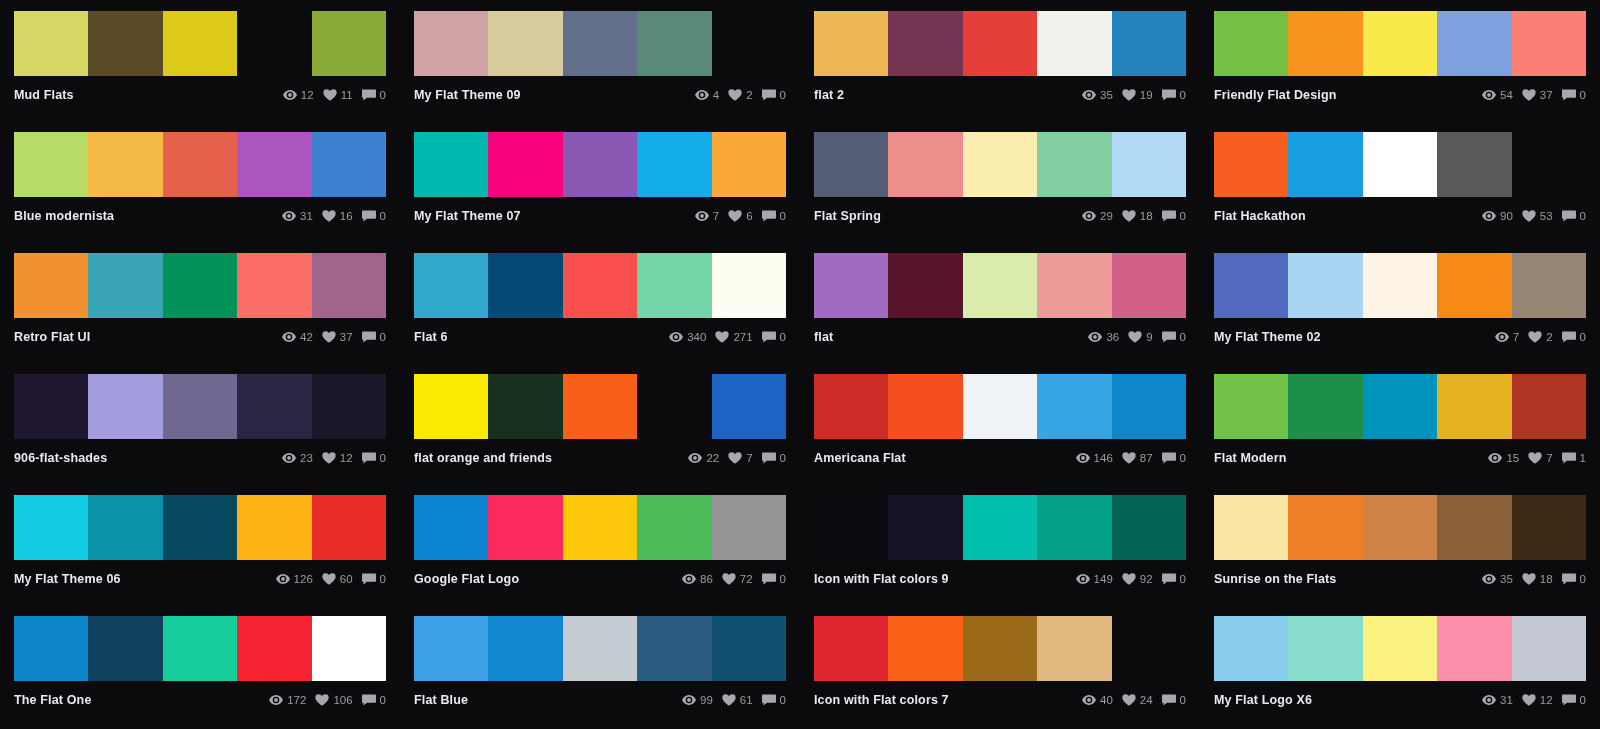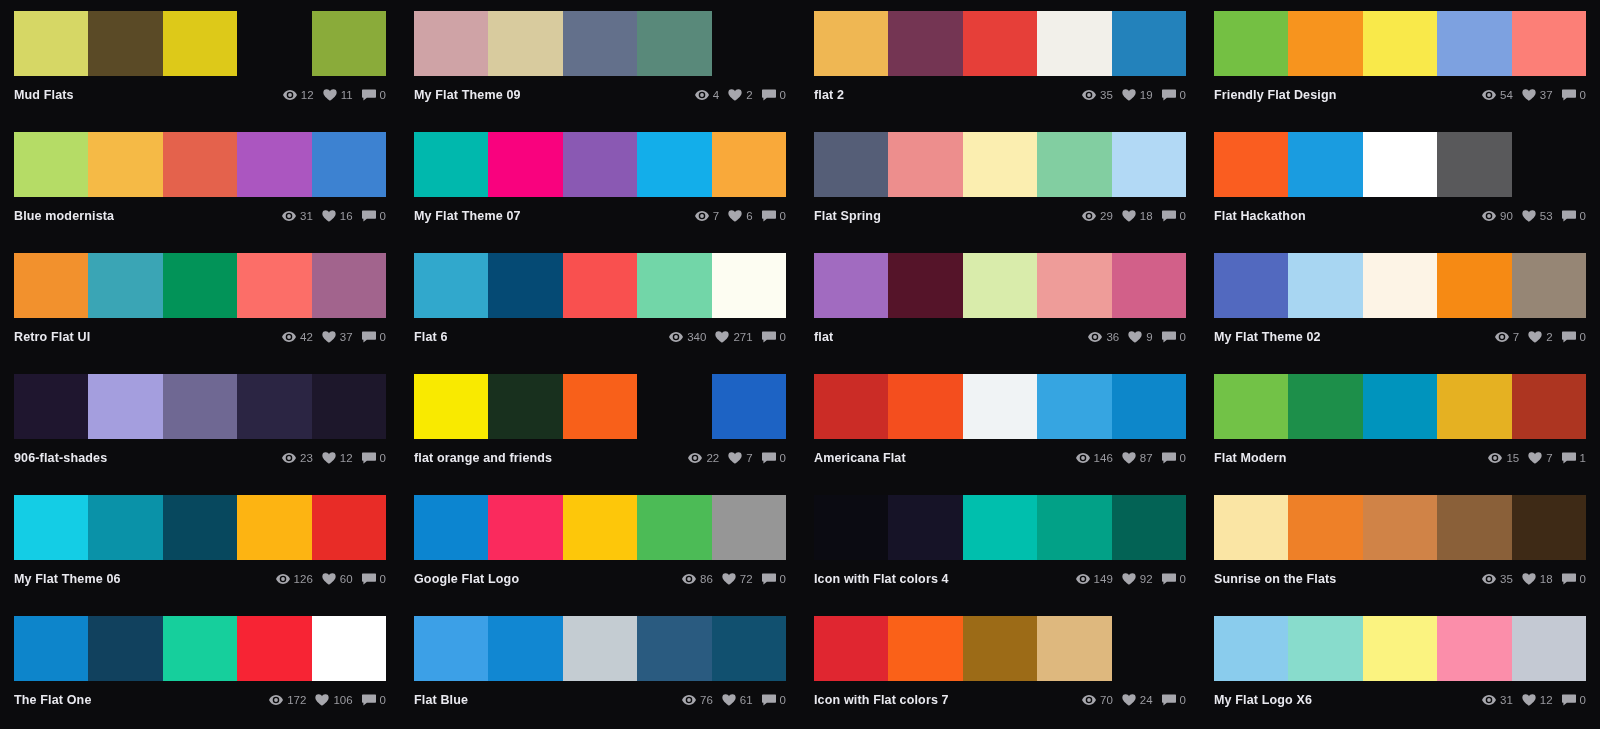--- a/index.html
+++ b/index.html
@@ -796,21 +796,21 @@
   </div>
     <div class="palette-card">
     <div class="swatch-strip">
         <div class="swatch" style="background: rgb(11, 11, 18);"></div>
         <div class="swatch" style="background: rgb(22, 19, 39);"></div>
         <div class="swatch" style="background: rgb(0, 191, 173);"></div>
         <div class="swatch" style="background: rgb(2, 161, 135);"></div>
         <div class="swatch" style="background: rgb(3, 99, 85);"></div>
       </div>
     <div class="card-footer">
-      <div class="palette-title">Icon with Flat colors 4</div>
+      <div class="palette-title">Icon with Flat colors 9</div>
       <div class="stats">
         <div class="stat">
           <span class="icon">
             <svg viewBox="0 0 20 14" aria-hidden="true">
                 <path d="M10 0C5.2 0 1.6 3.3 0 7c1.6 3.7 5.2 7 10 7s8.4-3.3 10-7c-1.6-3.7-5.2-7-10-7zm0 11.7A4.7 4.7 0 1 1 10 2.3a4.7 4.7 0 0 1 0 9.4zm0-7.4a2.7 2.7 0 1 0 0 5.4 2.7 2.7 0 0 0 0-5.4z"></path>
               </svg>
           </span>
           <span class="count">149</span>
         </div>
         <div class="stat">
@@ -918,21 +918,21 @@
       </div>
     <div class="card-footer">
       <div class="palette-title">Flat Blue</div>
       <div class="stats">
         <div class="stat">
           <span class="icon">
             <svg viewBox="0 0 20 14" aria-hidden="true">
                 <path d="M10 0C5.2 0 1.6 3.3 0 7c1.6 3.7 5.2 7 10 7s8.4-3.3 10-7c-1.6-3.7-5.2-7-10-7zm0 11.7A4.7 4.7 0 1 1 10 2.3a4.7 4.7 0 0 1 0 9.4zm0-7.4a2.7 2.7 0 1 0 0 5.4 2.7 2.7 0 0 0 0-5.4z"></path>
               </svg>
           </span>
-          <span class="count">76</span>
+          <span class="count">99</span>
         </div>
         <div class="stat">
           <span class="icon">
             <svg viewBox="0 0 20 18" aria-hidden="true">
                 <path d="M10 17.5S0 11.2 0 5.6A5.1 5.1 0 0 1 5.3.5C7.3.5 9 1.6 10 3.3 11 1.6 12.7.5 14.7.5A5.1 5.1 0 0 1 20 5.6c0 5.6-10 11.9-10 11.9z"></path>
               </svg>
           </span>
           <span class="count">61</span>
         </div>
         <div class="stat">
@@ -956,21 +956,21 @@
       </div>
     <div class="card-footer">
       <div class="palette-title">Icon with Flat colors 7</div>
       <div class="stats">
         <div class="stat">
           <span class="icon">
             <svg viewBox="0 0 20 14" aria-hidden="true">
                 <path d="M10 0C5.2 0 1.6 3.3 0 7c1.6 3.7 5.2 7 10 7s8.4-3.3 10-7c-1.6-3.7-5.2-7-10-7zm0 11.7A4.7 4.7 0 1 1 10 2.3a4.7 4.7 0 0 1 0 9.4zm0-7.4a2.7 2.7 0 1 0 0 5.4 2.7 2.7 0 0 0 0-5.4z"></path>
               </svg>
           </span>
-          <span class="count">70</span>
+          <span class="count">40</span>
         </div>
         <div class="stat">
           <span class="icon">
             <svg viewBox="0 0 20 18" aria-hidden="true">
                 <path d="M10 17.5S0 11.2 0 5.6A5.1 5.1 0 0 1 5.3.5C7.3.5 9 1.6 10 3.3 11 1.6 12.7.5 14.7.5A5.1 5.1 0 0 1 20 5.6c0 5.6-10 11.9-10 11.9z"></path>
               </svg>
           </span>
           <span class="count">24</span>
         </div>
         <div class="stat">

